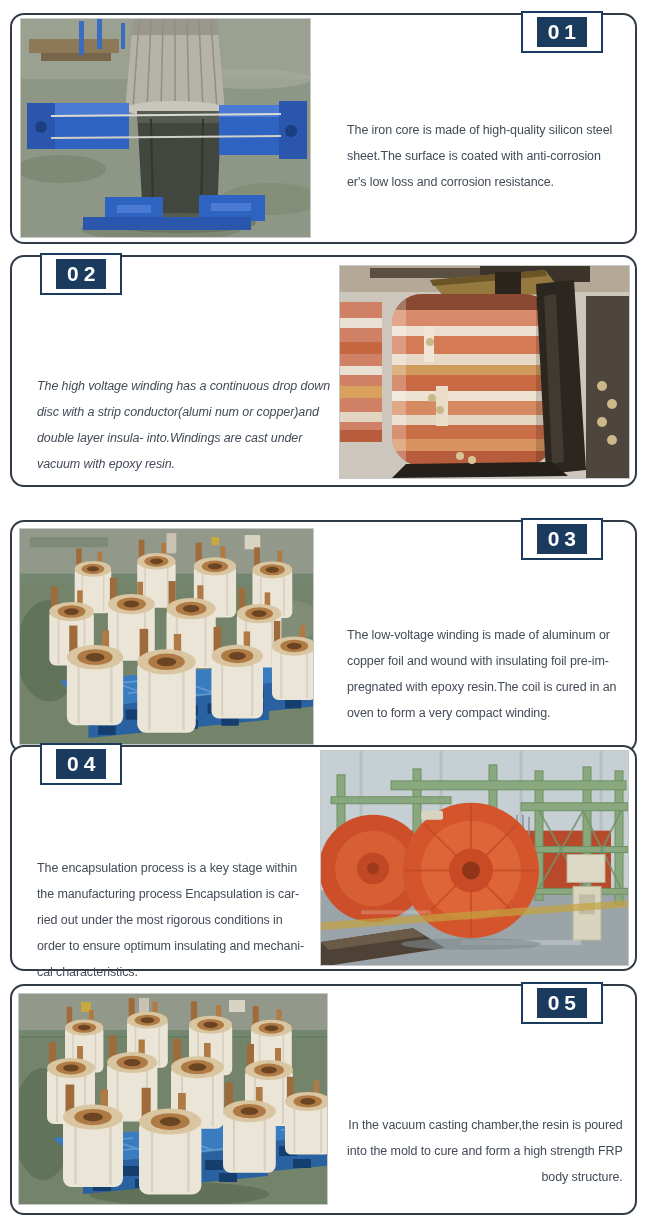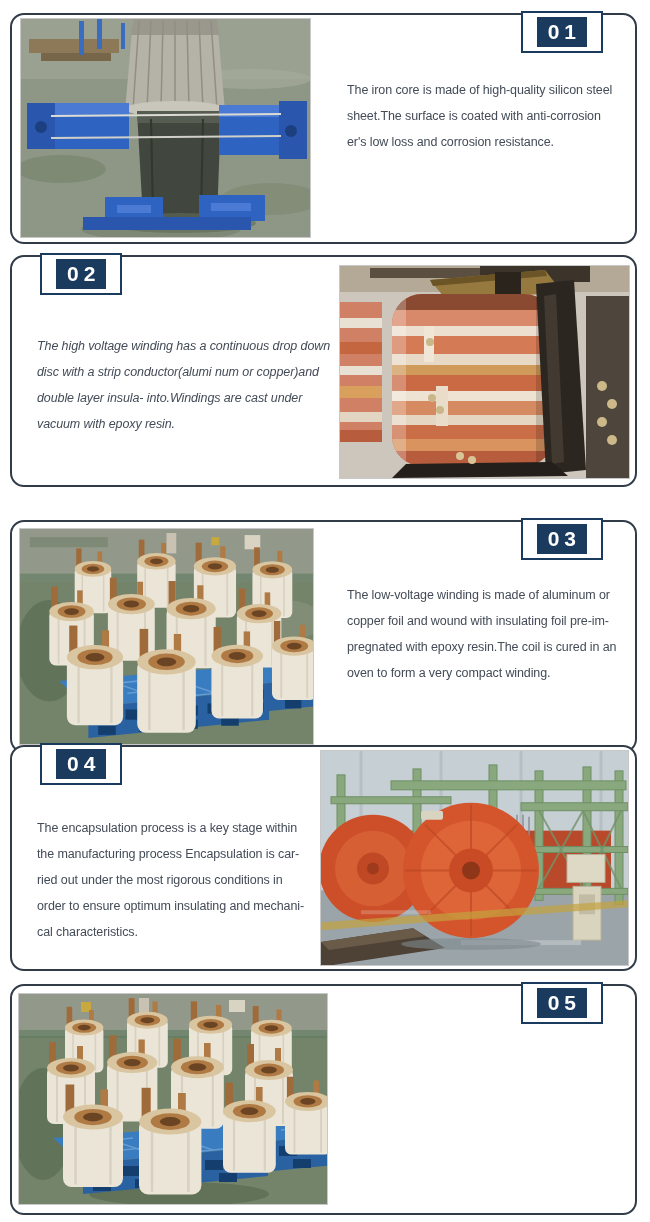--- a/index.html
+++ b/index.html
@@ -34,21 +34,21 @@
   }
   .photo svg{display:block;width:100%;height:100%;}
   .c1 .photo{left:8px;top:3px;width:289px;height:218px;}
   .c2 .photo{right:5px;top:8px;width:289px;height:212px;}
   .c3 .photo{left:7px;top:6px;width:293px;height:215px;}
   .c4 .photo{right:6px;top:3px;width:307px;height:214px;}
   .c5 .photo{left:6px;top:7px;width:308px;height:210px;}
 
   .text-block{
     position:absolute;color:#434b57;font-size:12.5px;line-height:26px;
-    letter-spacing:-0.1px;white-space:nowrap;
+    letter-spacing:-0.1px;white-space:nowrap;margin-top:40px;
   }
   .text-right{left:335px;}
   .text-left{left:25px;}
   .c1 .text-block{top:62px;}
   .c2 .text-block{top:76px;font-style:italic;}
   .c3 .text-block{top:60px;}
   .c4 .text-block{top:68px;}
   .c5 .text-block{top:86px;}
 </style>
 </head>
@@ -389,13 +389,18 @@
       <use href="#coil5" transform="translate(28,62) scale(1.0)"></use>
       <use href="#coil5" transform="translate(88,56) scale(1.05)"></use>
       <use href="#coil5" transform="translate(152,60) scale(1.1)"></use>
       <use href="#coil5" transform="translate(226,64) scale(1.0)"></use>
       <use href="#coil5" transform="translate(44,108) scale(1.25)"></use>
       <use href="#coil5" transform="translate(120,112) scale(1.3)"></use>
       <use href="#coil5" transform="translate(204,104) scale(1.1)"></use>
       <use href="#coil5" transform="translate(266,96) scale(0.95)"></use>
     </svg>
   </figure>
+  <div class="text-block text-right">
+    <div>In the vacuum casting chamber,the resin is poured</div>
+    <div>into the mold to cure and form a high strength FRP</div>
+    <div>body structure.</div>
+  </div>
 </article>
 
 </body></html>

